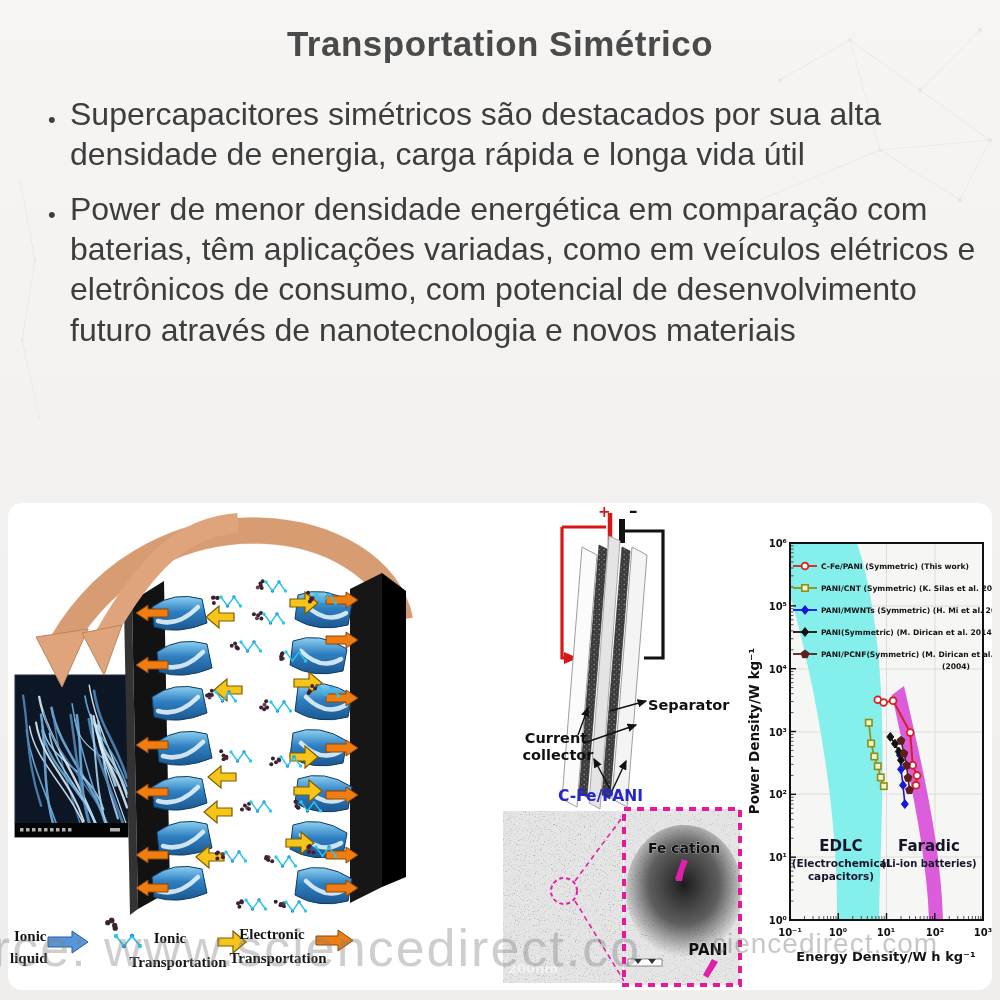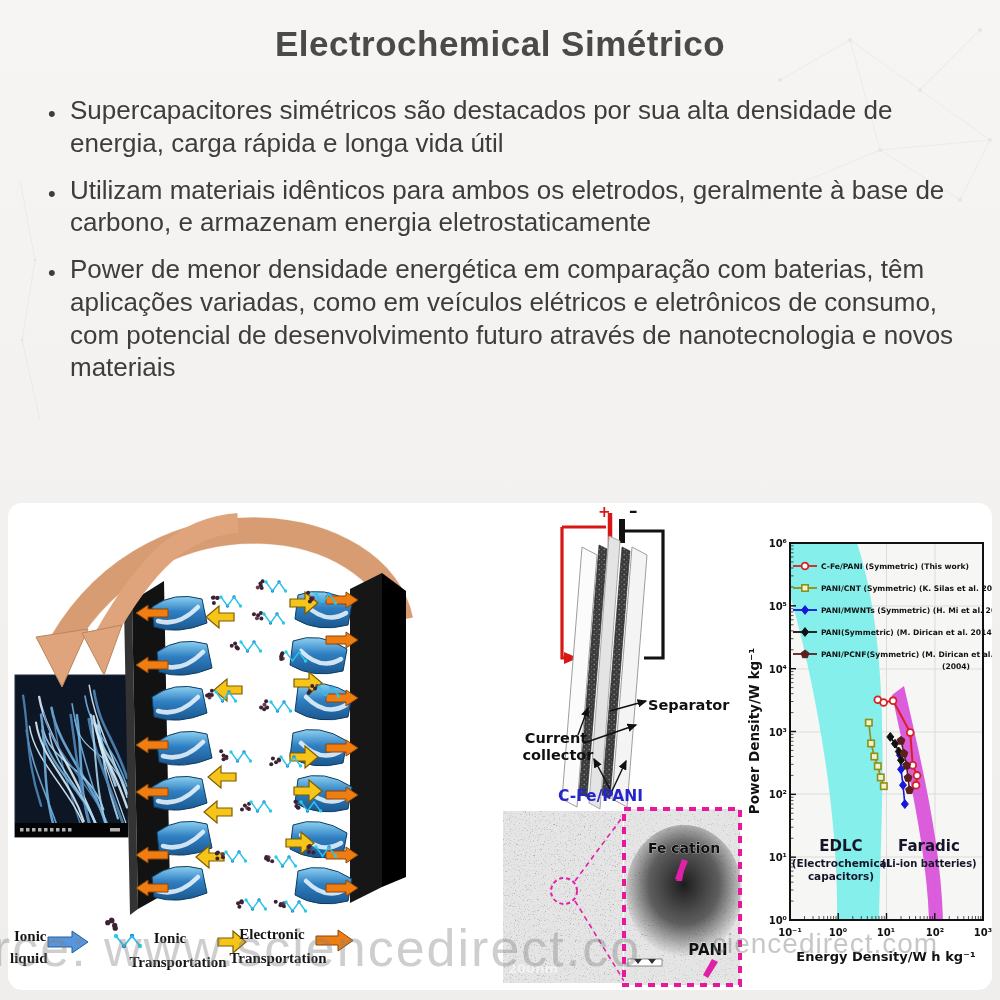--- a/index.html
+++ b/index.html
@@ -4,21 +4,21 @@
 <style>
   html,body{margin:0;padding:0;}
   body{width:1000px;height:1000px;position:relative;overflow:hidden;
        background:linear-gradient(180deg,#f6f5f3 0%,#f2f1ef 55%,#efeeec 100%);
        font-family:"Liberation Sans",sans-serif;}
   .abs{position:absolute;}
   
   .title{left:0;top:24px;width:1000px;text-align:center;font-size:35px;font-weight:bold;
          color:#4a4a4a;letter-spacing:.5px;}
   .bullets{left:48px;top:94px;width:930px;}
-  .bullet{display:flex;margin-bottom:14px;font-size:26px;line-height:1.26;color:#3d3d3d;}
+  .bullet{display:flex;margin-bottom:14px;font-size:32px;line-height:1.26;color:#3d3d3d;}
   .bullet .dot{width:22px;flex:none;}
   .bullet .dot::before{content:"•";font-size:22px;position:relative;top:2px;}
   
   .card{left:8px;top:503px;width:984px;height:487px;background:#ffffff;border-radius:14px;}
   .fig{position:absolute;top:0;left:0;}
   svg{display:block;}
   svg text{font-family:"DejaVu Sans",sans-serif;}
   .serifcap{font-family:"Liberation Serif",serif;font-weight:bold;fill:#141414;}
   
   .wm{pointer-events:none;white-space:nowrap;font-family:"Liberation Sans",sans-serif;z-index:50;}
@@ -39,29 +39,25 @@
       <circle cx="980" cy="30" r="2"></circle>
     <circle cx="880" cy="150" r="2"></circle>
       <circle cx="960" cy="200" r="2"></circle>
       <circle cx="780" cy="80" r="2"></circle>
     <circle cx="990" cy="140" r="2"></circle>
       <circle cx="35" cy="260" r="1.5"></circle>
       <circle cx="22" cy="340" r="1.5"></circle>
   </g>
 </svg>
 
-<div class="abs title">Electrochemical Simétrico</div>
+<div class="abs title">Transportation Simétrico</div>
 <div class="abs bullets">
   <div class="bullet">
       <span class="dot"></span>
       <span>Supercapacitores simétricos são destacados por sua alta densidade de energia, carga rápida e longa vida útil</span>
-    </div>
-  <div class="bullet">
-      <span class="dot"></span>
-      <span>Utilizam materiais idênticos para ambos os eletrodos, geralmente à base de carbono, e armazenam energia eletrostaticamente</span>
     </div>
   <div class="bullet">
       <span class="dot"></span>
       <span>Power de menor densidade energética em comparação com baterias, têm aplicações variadas, como em veículos elétricos e eletrônicos de consumo, com potencial de desenvolvimento futuro através de nanotecnologia e novos materiais</span>
     </div>
 </div>
 
 <div class="abs card">
 
   <svg id="figL" class="fig" style="left:2px;top:2px" width="486" height="483" viewBox="0 0 486 483">

